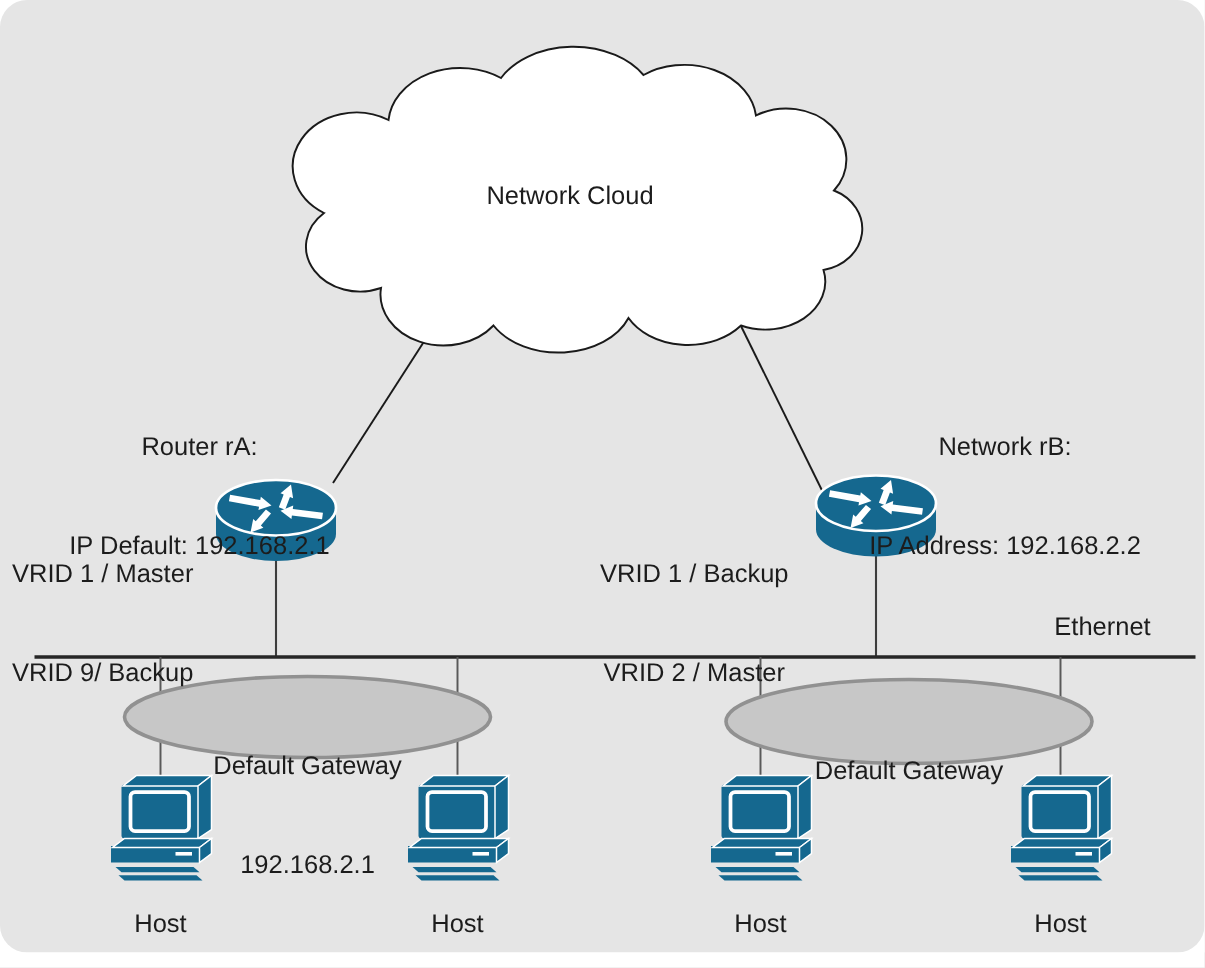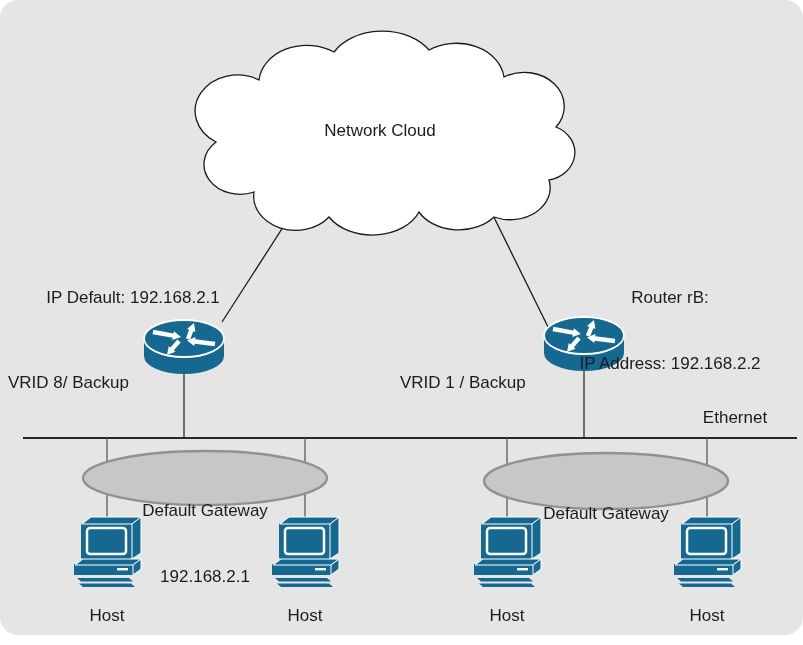--- a/index.html
+++ b/index.html
@@ -122,34 +122,37 @@
     <polygon class="teal wline" points="8,48 66,48 74,42 16,42" stroke-width="1"></polygon>
     <polygon class="teal wline" points="66,48 74,42 74,52 66,58" stroke-width="1"></polygon>
     <rect x="50" y="51" width="11" height="2.4" fill="#fff"></rect>
     <polygon class="teal" points="10,61 62,61 66,64.5 14,64.5"></polygon>
     <polygon class="teal" points="12,66.5 64,66.5 68,70 16,70"></polygon>
   </svg>
 
   <div class="abs lbl center" style="left:280px; top:120px; width:200px;">Network Cloud</div>
 
   <div class="abs lbl center" style="left:23px; top:243px; width:220px;">
+    <div>Router rA:</div>
     <div>IP Default: 192.168.2.1</div>
   </div>
 
   <div class="abs lbl center" style="left:560px; top:243px; width:220px;">
-    <div>Router rB:</div>
+    <div>Network rB:</div>
     <div>IP Address: 192.168.2.2</div>
   </div>
 
   <div class="abs lbl" style="left:8px; top:328px;">
-    <div>VRID 8/ Backup</div>
+    <div>VRID 1 / Master</div>
+    <div>VRID 9/ Backup</div>
   </div>
 
   <div class="abs lbl" style="left:400px; top:328px;text-align:center;">
     <div>VRID 1 / Backup</div>
+    <div>VRID 2 / Master</div>
   </div>
 
   <div class="abs lbl center" style="left:660px; top:407px; width:150px;">Ethernet</div>
 
   <div class="abs lbl center" style="left:105px; top:456px; width:200px;">
     <div>Default Gateway</div>
     <div>192.168.2.1</div>
   </div>
 
   <div class="abs lbl center" style="left:506px; top:459px; width:200px;">

